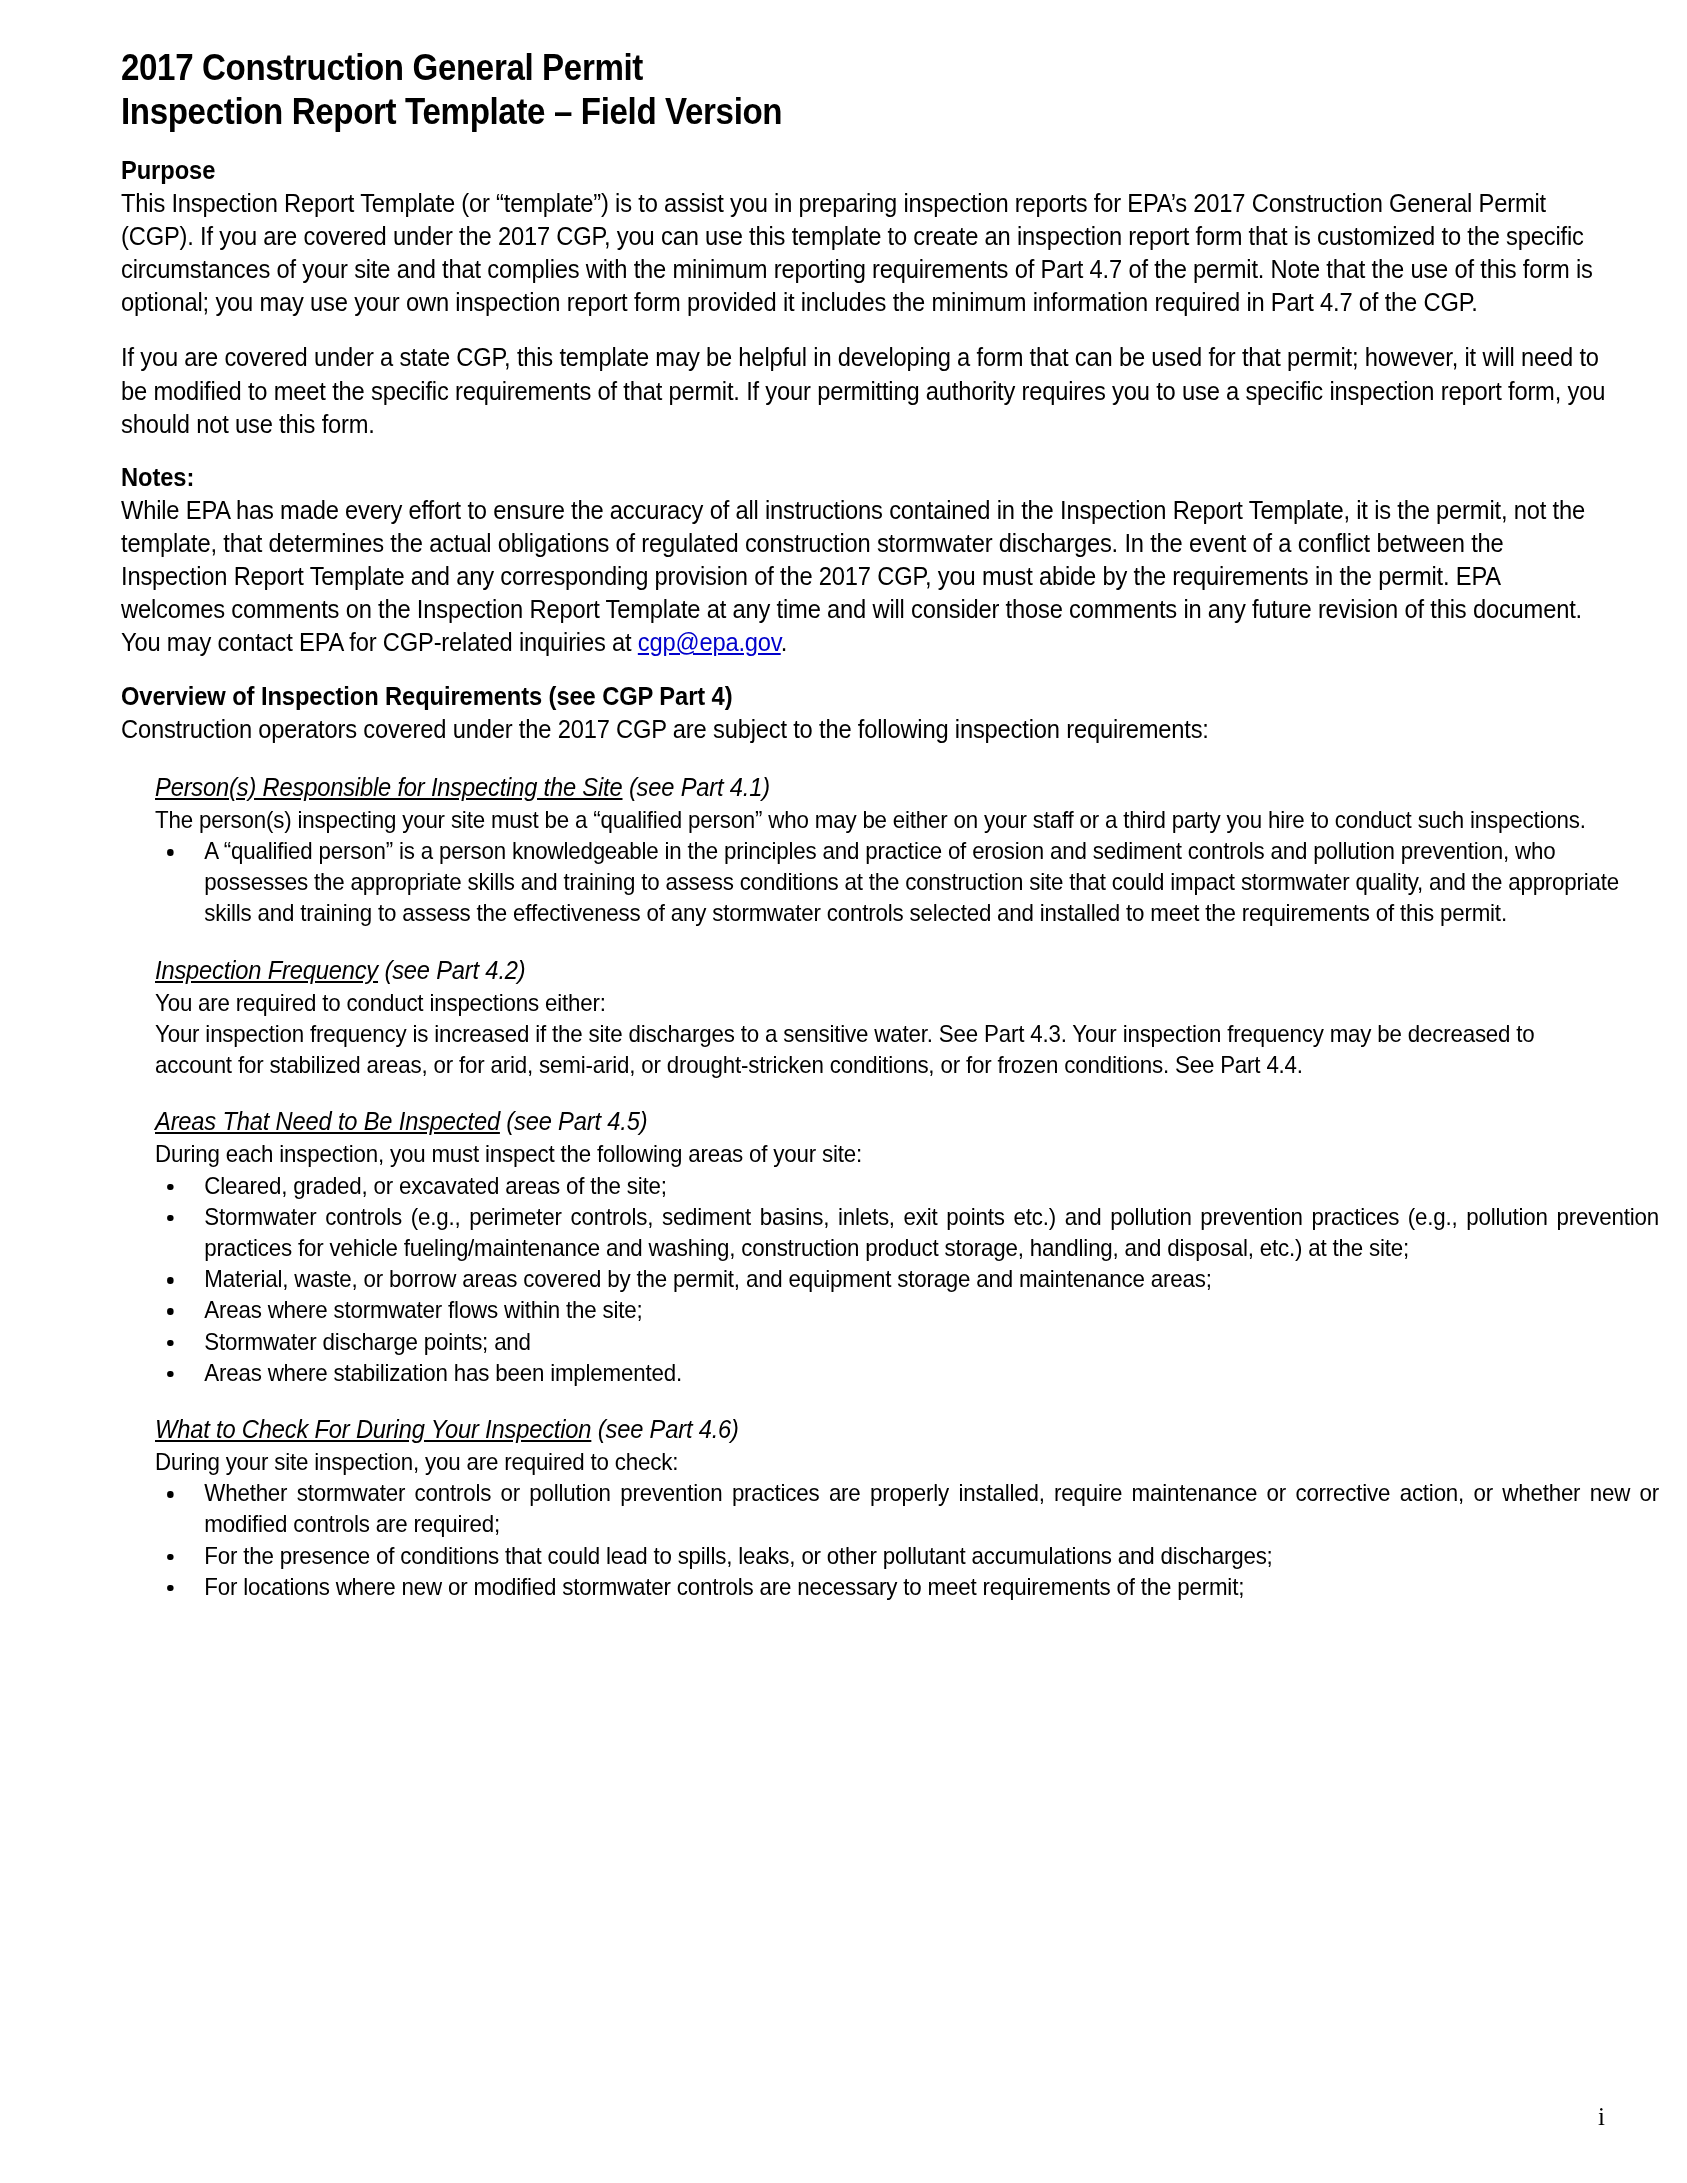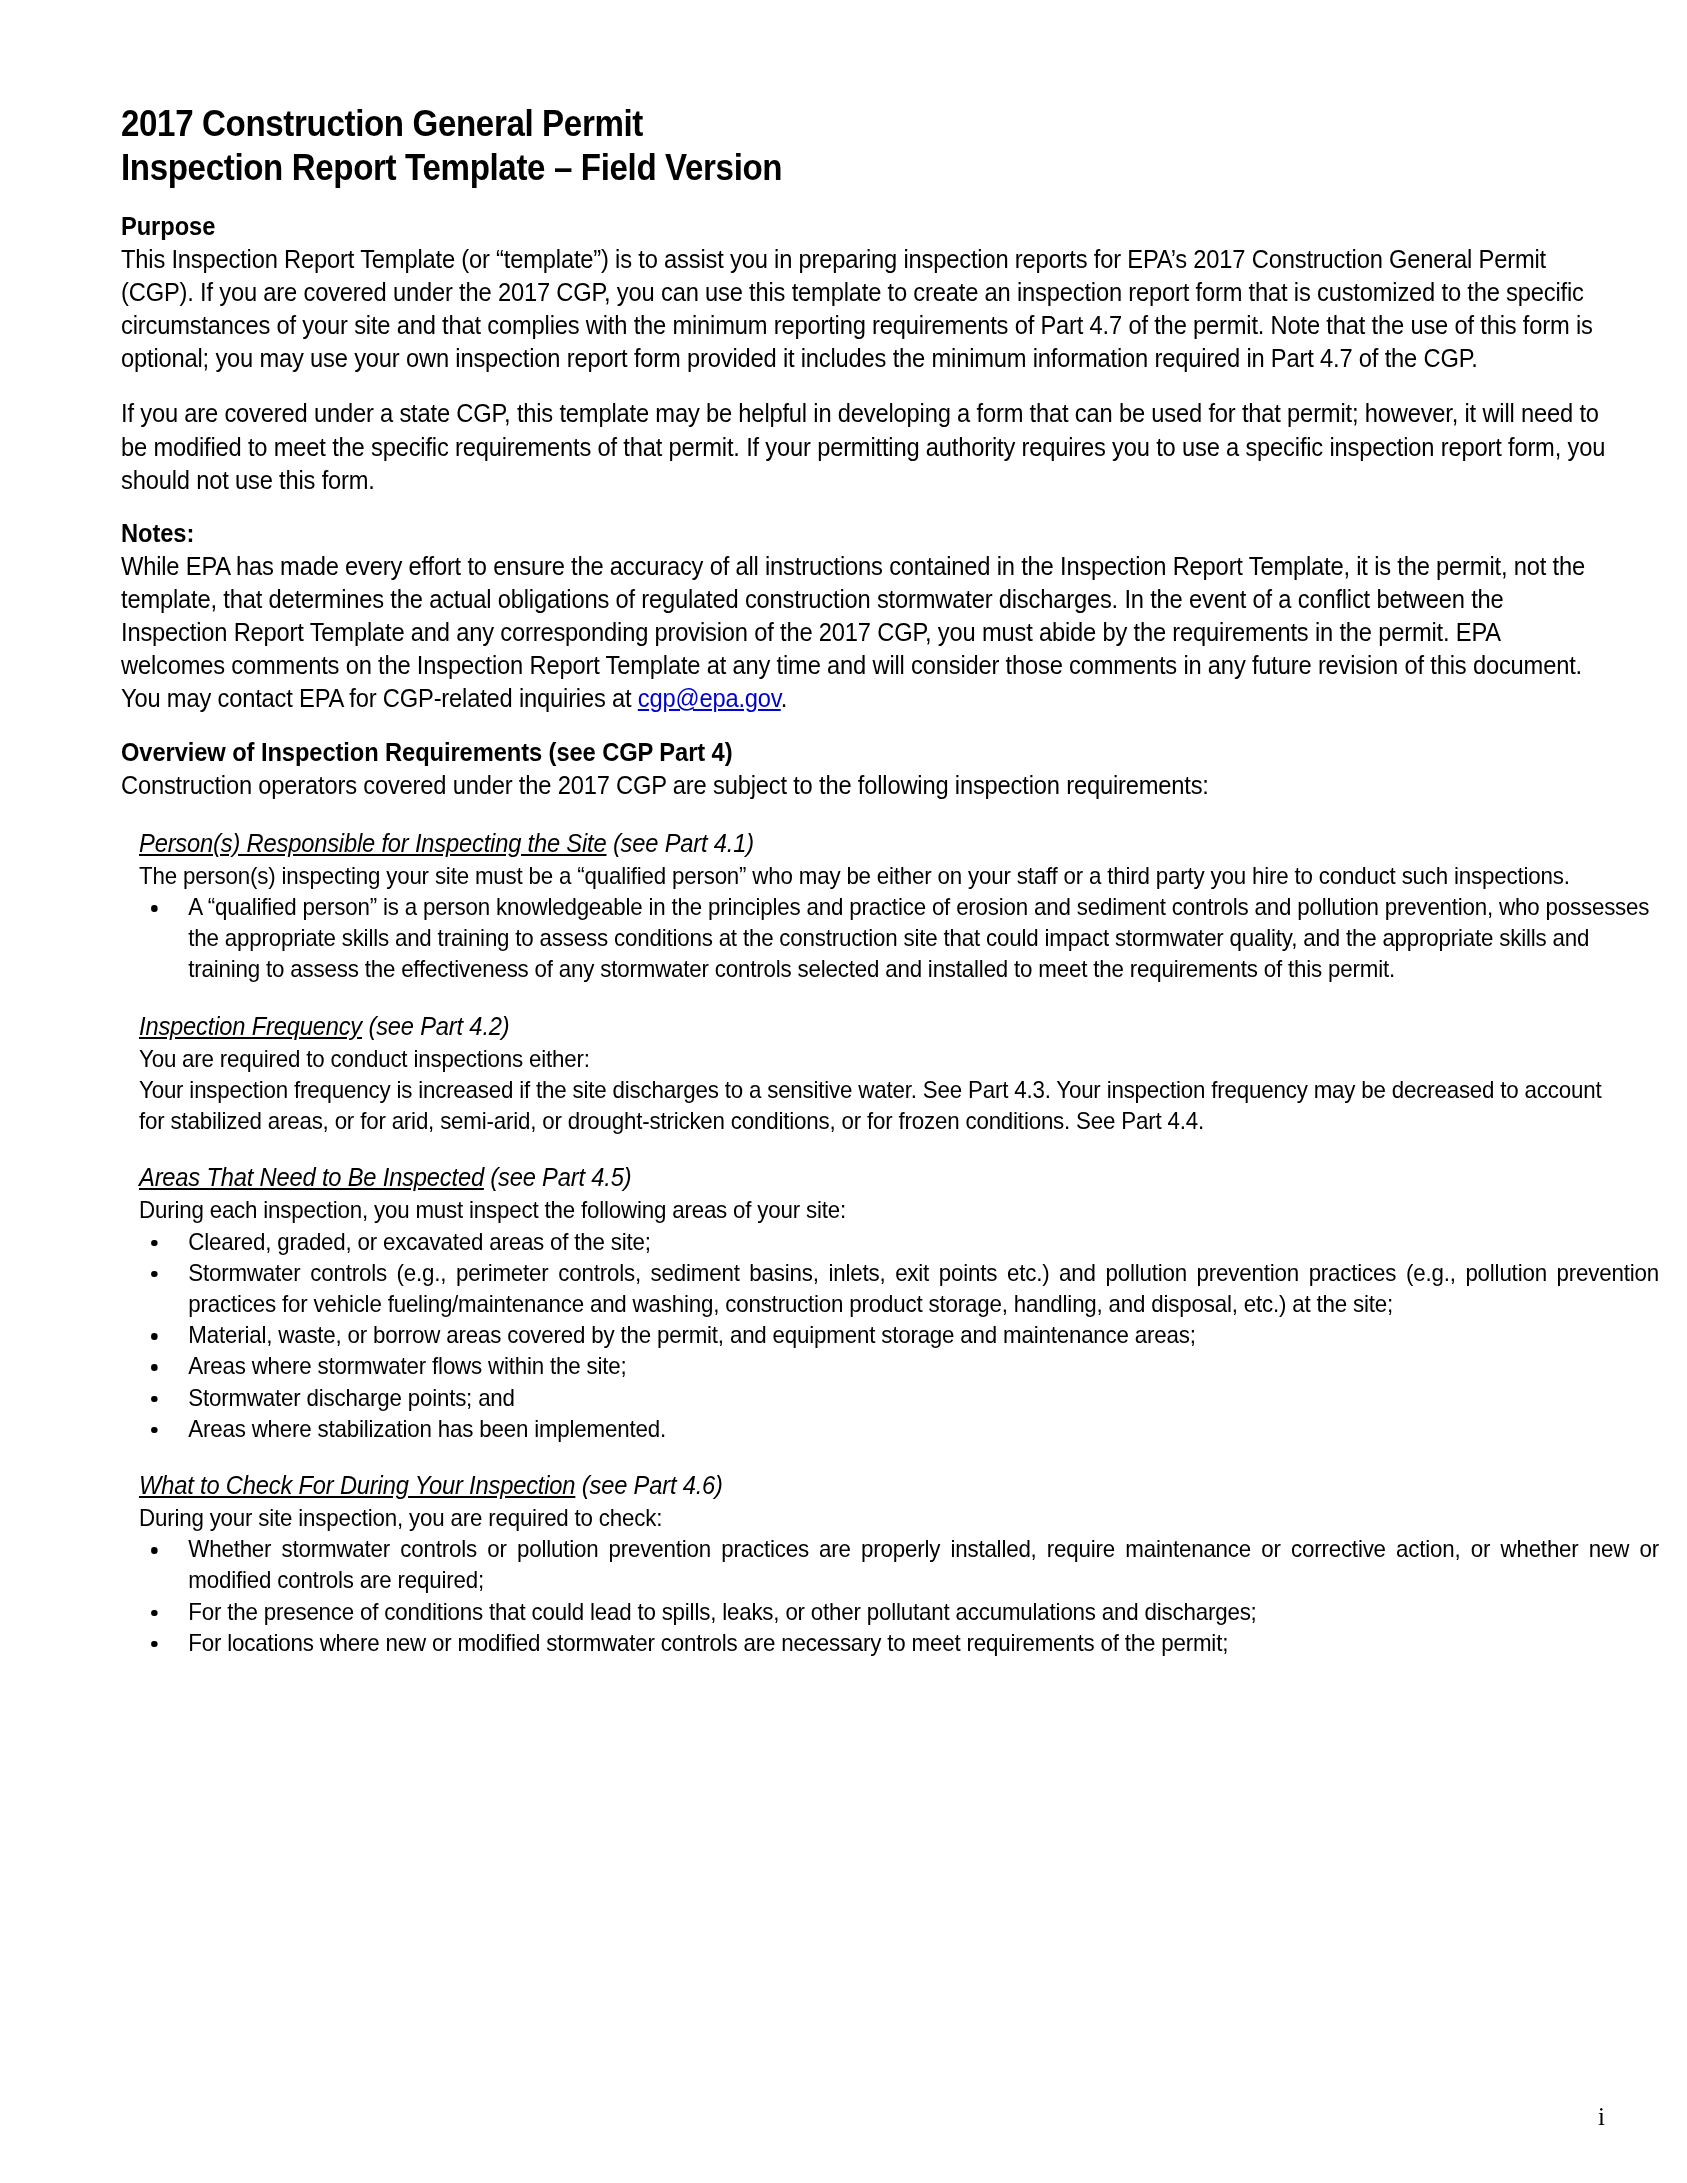--- a/index.html
+++ b/index.html
@@ -6,21 +6,21 @@
     margin: 0;
     padding: 0;
     background: #ffffff;
   }
   .page {
     position: relative;
     width: 1687px;
     height: 2183px;
     background: #ffffff;
     box-sizing: border-box;
-    padding: 102px 82px 44px 121px;
+    padding: 46px 82px 44px 121px;
     font-family: "Liberation Sans", "DejaVu Sans", sans-serif;
     color: #000000;
     font-stretch: condensed;
   }
   .content {
     width: 1489px;
     margin: 0;
   }
 
   
@@ -54,21 +54,21 @@
     letter-spacing: -0.2px;
     transform: scaleX(0.93);
     transform-origin: left top;
     width: 107.5%;
   }
   p.body + p.body { margin-top: 22px; }
   p.body.nogap { margin-top: 0; }
 
   
   .subblock {
-    margin-left: 18px;
+    margin-left: 34px;
     margin-top: 25px;
   }
   .subblock.first { margin-top: 25px; }
 
   h3.sub-head {
     font-size: 25.5px;
     font-style: italic;
     font-weight: normal;
     line-height: 1.30;
     margin: 0;

